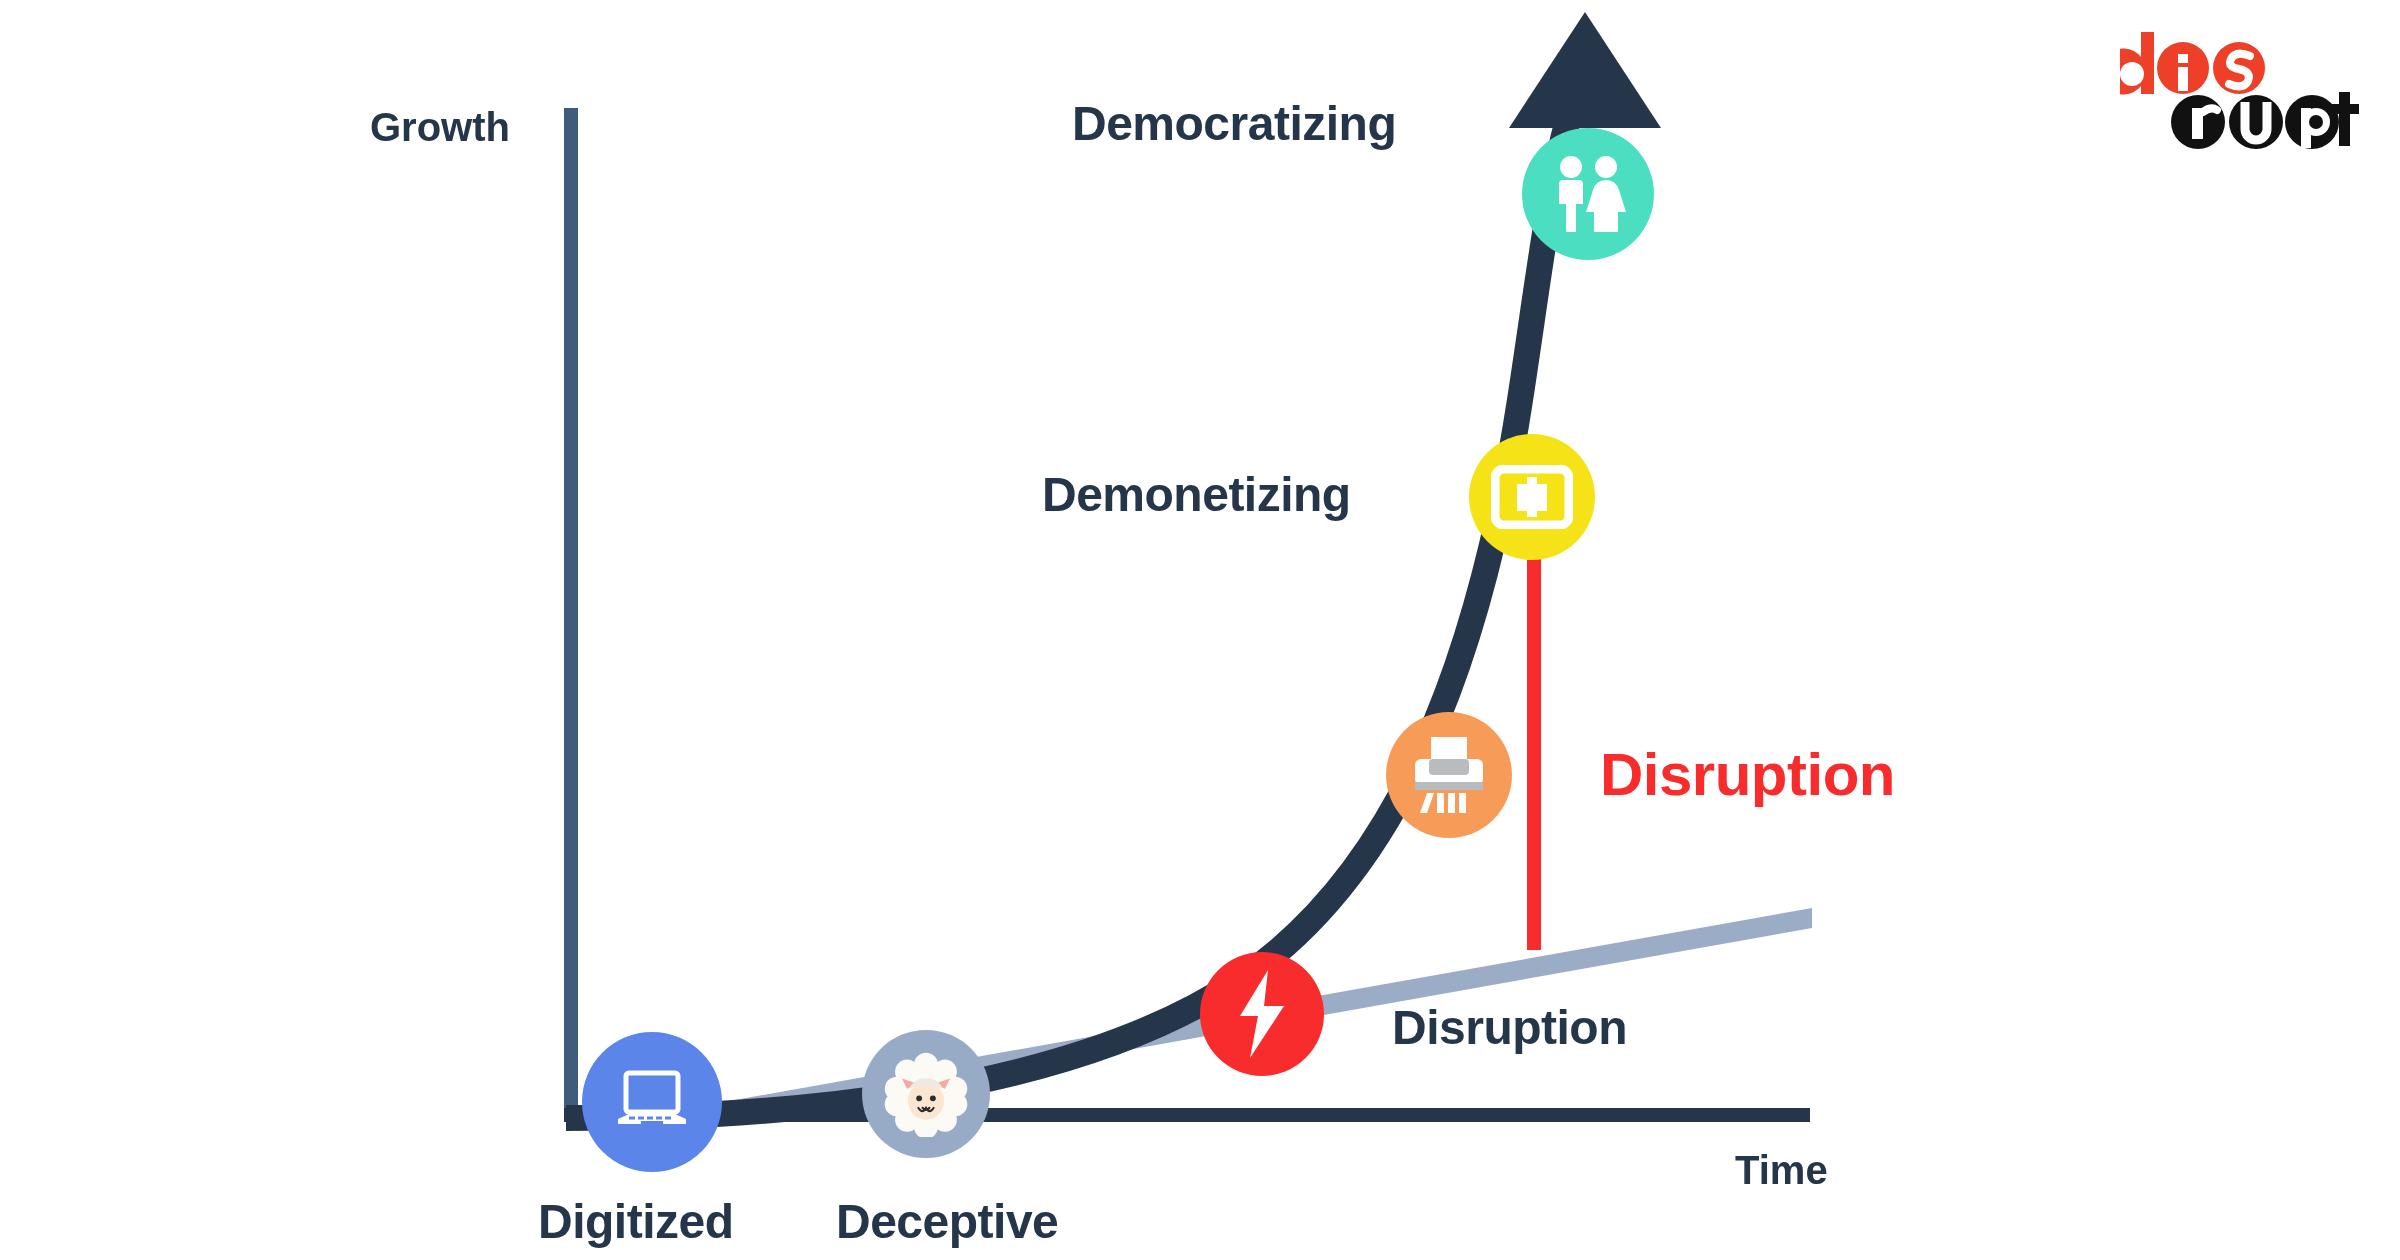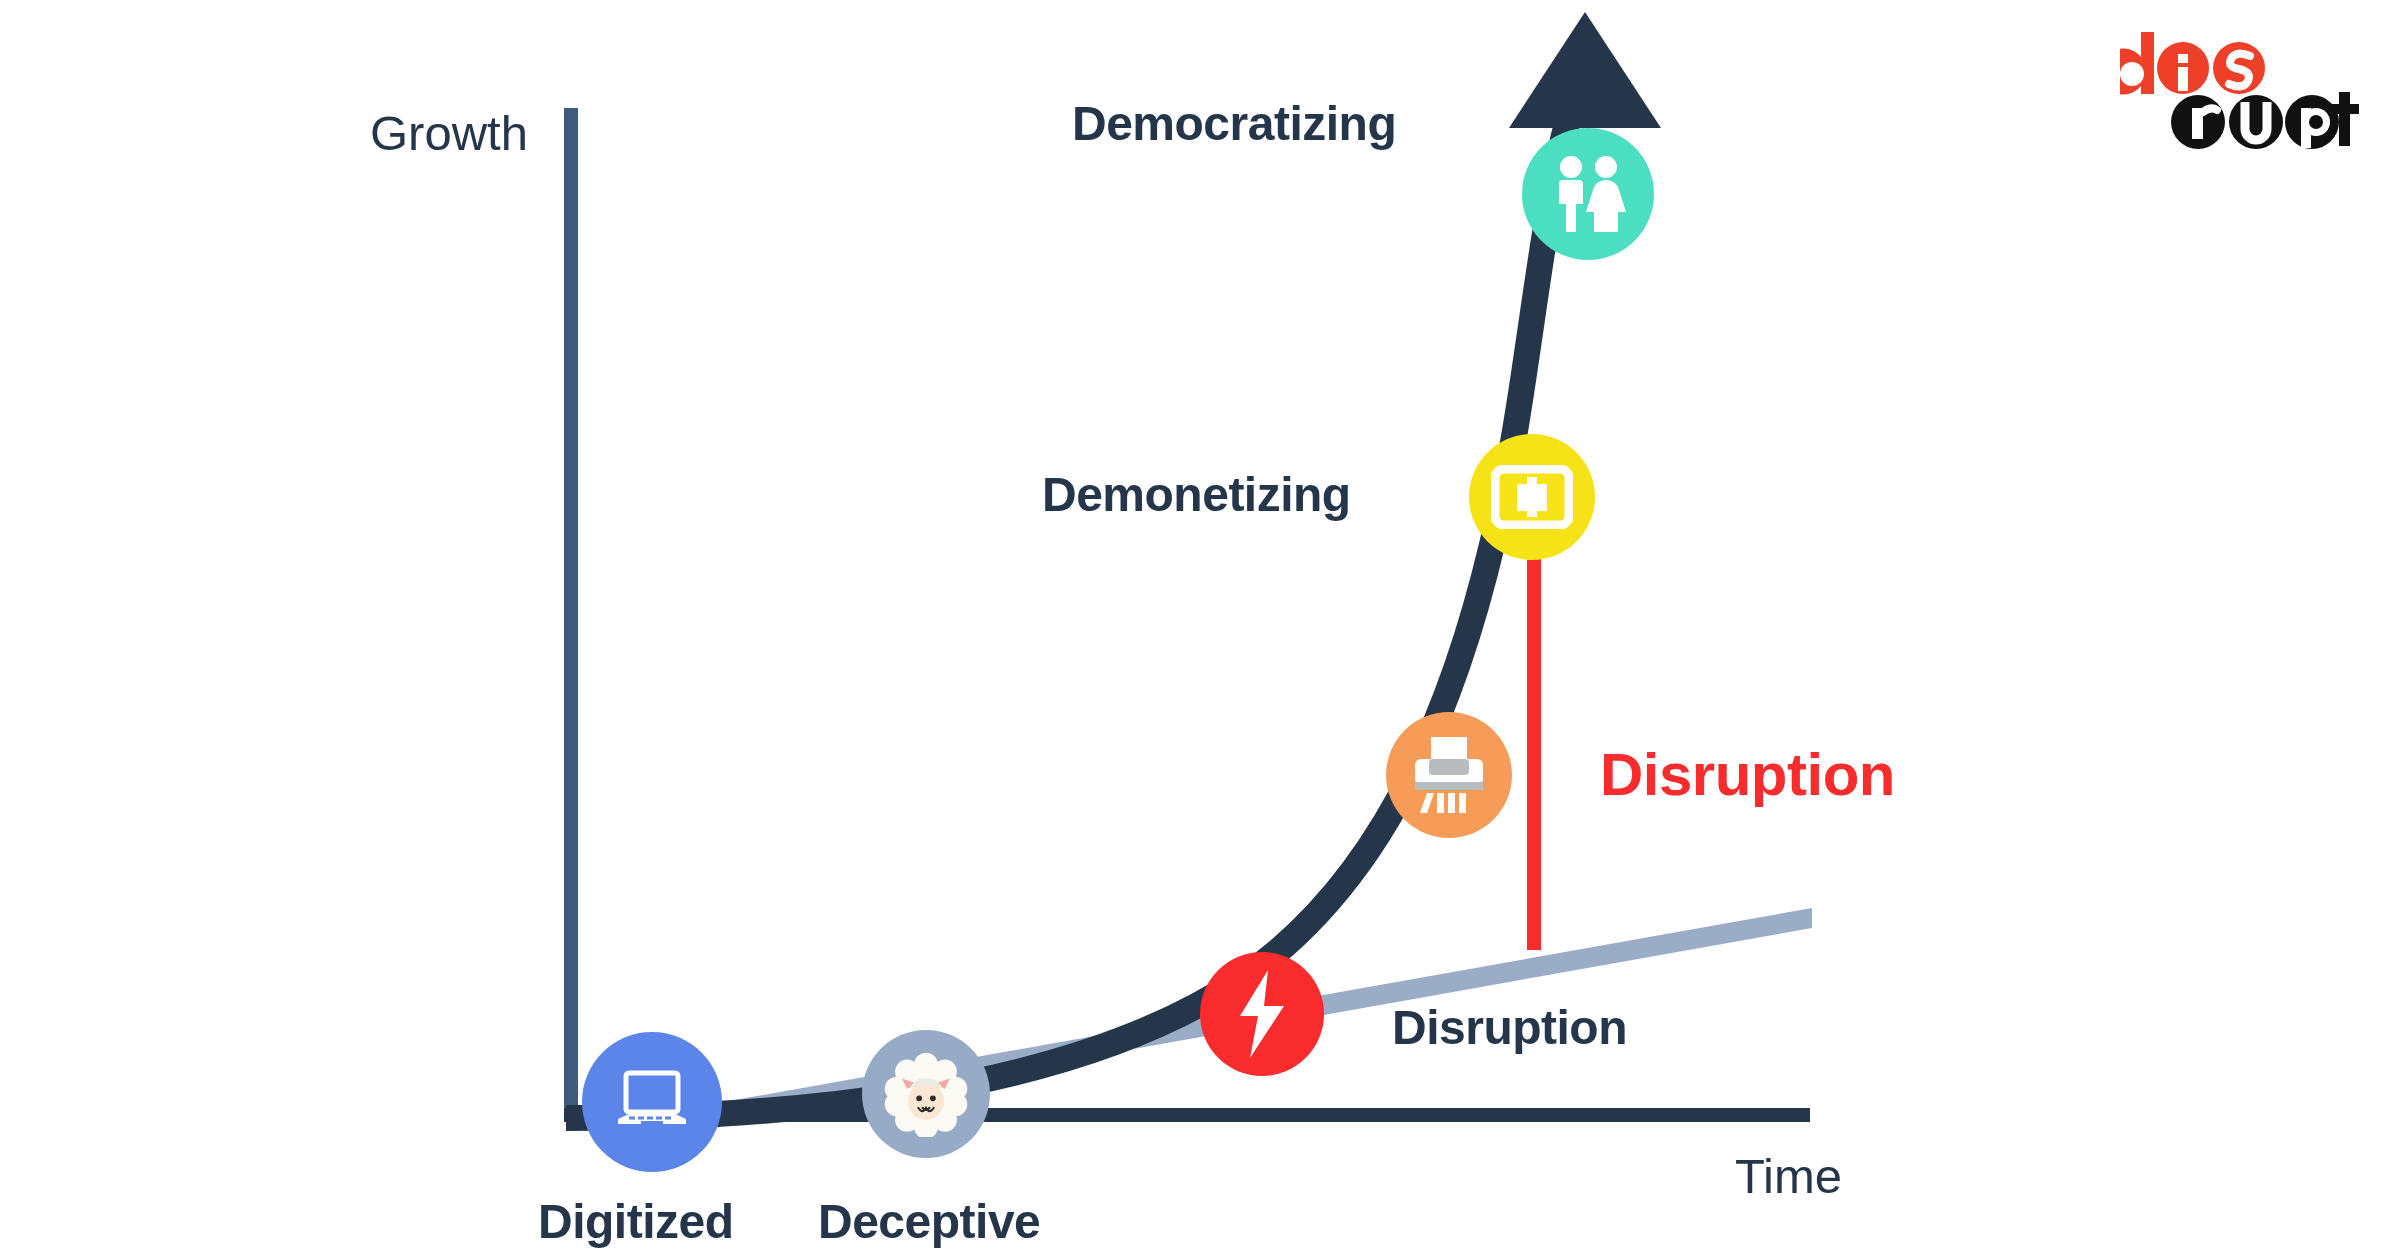--- a/index.html
+++ b/index.html
@@ -20,22 +20,22 @@
   .lbl {
     position: absolute;
     color: #25354A;
     font-weight: bold;
     white-space: nowrap;
     letter-spacing: -0.5px;
   }
   .axis-lbl {
     position: absolute;
     color: #25354A;
-    font-weight: normal;
-    font-size: 49px;
+    font-weight: bold;
+    font-size: 40px;
     white-space: nowrap;
   }
   .stage-lbl {
     font-size: 48px;
   }
   .bottom-lbl {
     font-size: 48px;
     margin-top: 14px;
   }
   .disruption-lbl {
@@ -124,21 +124,21 @@
       <path d="M28 44 L22 32 L40 38 Z" fill="#F5A9A0"></path>
       <path d="M72 44 L78 32 L60 38 Z" fill="#F5A9A0"></path>
       <ellipse cx="50" cy="58" rx="21" ry="22" fill="#FBE6D2"></ellipse>
       <path d="M30 44 q8 -14 20 -12 q12 -2 20 12 q-10 -4 -20 -3 q-10 -1 -20 3 Z" fill="#EDEAE1"></path>
       <circle cx="42" cy="55" r="3.4" fill="#2B2B2B"></circle>
       <circle cx="58" cy="55" r="3.4" fill="#2B2B2B"></circle>
       <path d="M46 66 q4 5 8 0" fill="none" stroke="#2B2B2B" stroke-width="2.4" stroke-linecap="round"></path>
       <path d="M41 66 q5 8 9 0 q4 8 9 0" fill="none" stroke="#2B2B2B" stroke-width="2.2" stroke-linecap="round"></path>
     </svg>
   </div>
-  <div class="lbl bottom-lbl" style="left:818px; top:1180px;">Deceptive</div>
+  <div class="lbl bottom-lbl" style="left:836px; top:1180px;">Deceptive</div>
 
   <div class="node" style="left:1200px; top:952px; width:124px; height:124px; background:#F82C2C;">
     <svg width="62" height="92" viewBox="0 0 60 92">
       <polygon points="36,2 8,48 26,48 18,90 52,38 32,38" fill="#ffffff"></polygon>
     </svg>
   </div>
   <div class="lbl stage-lbl" style="left:1392px; top:1000px;">Disruption</div>
 
   <div class="node" style="left:1386px; top:712px; width:126px; height:126px; background:#F79C58;">
     <svg width="84" height="80" viewBox="0 0 84 80">

